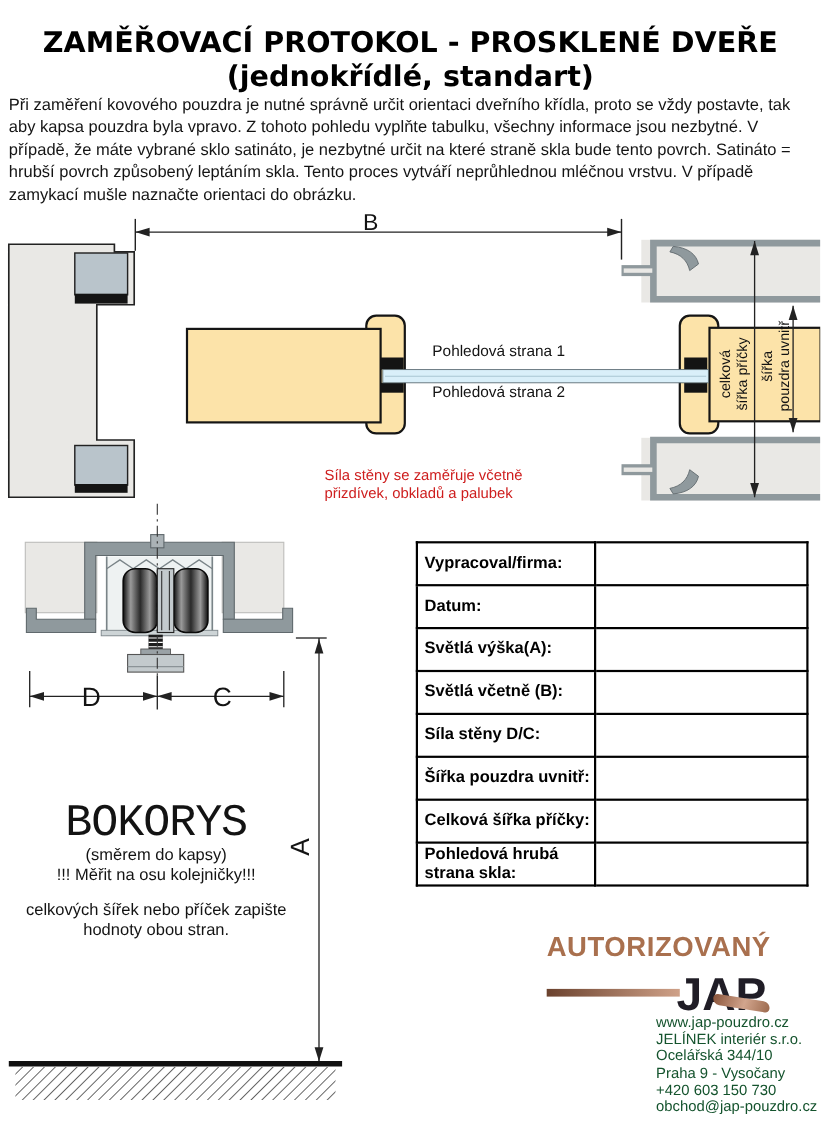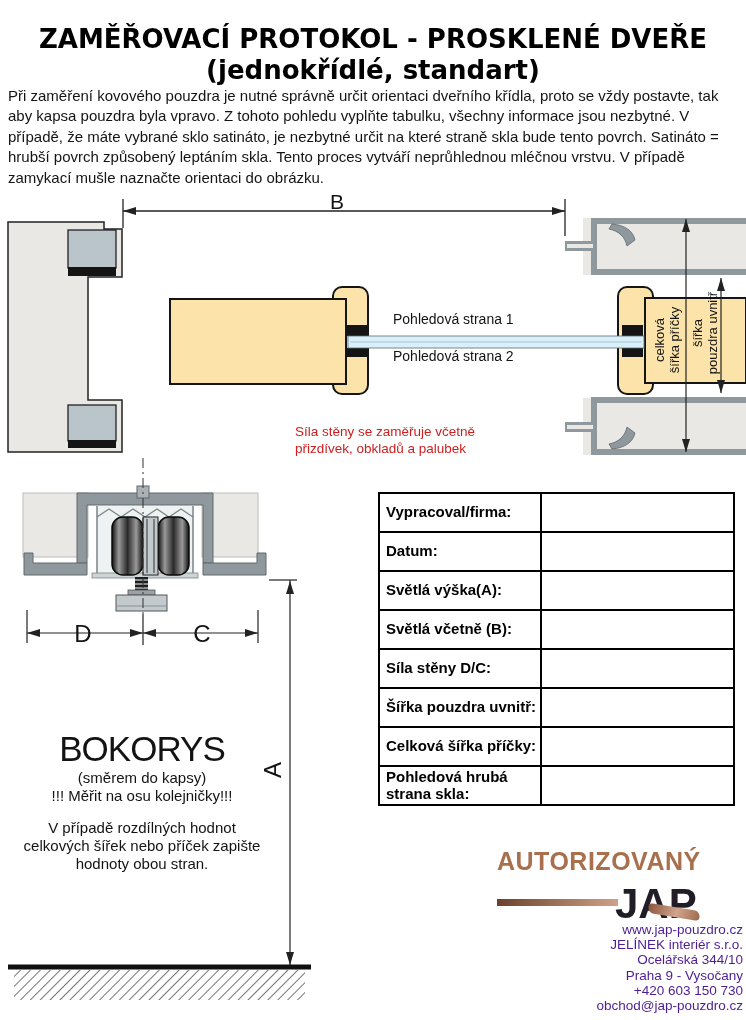--- a/index.html
+++ b/index.html
@@ -13,21 +13,21 @@
            font-size:15px; line-height:20.4px; color:#141414; }
   .diagram { position:absolute; left:0; top:0; width:746px; height:1020px; }
   svg text { font-family:"Liberation Sans", sans-serif; fill:#131313; }
   .t21 { font-size:21px; }
   .t24 { font-size:24px; }
   .t14 { font-size:14px; }
   .t13 { font-size:13px; }
   .tred { font-size:13.5px; fill:#ce1e1e; }
 
   .bok-text { position:absolute; left:3px; top:729px; width:278px; text-align:center; color:#131313; }
-  .bok-title { font-size:35px; line-height:40px; letter-spacing:-1px; }
+  .bok-title { font-size:41px; line-height:40px; letter-spacing:-1px;font-family:Liberation Mono, monospace; }
   .bok-sub, .bok-warn { font-size:15px; line-height:18px; }
   .bok-note { margin-top:14px; font-size:15px; line-height:18px; }
   .bok-note span { display:block; }
 
   .form-table { position:absolute; left:378px; top:492px; width:357px;
                 border-collapse:collapse; table-layout:fixed; }
   .form-table tr { height:39px; }
   .form-table td { border:2.4px solid #000; }
   .form-table td.lbl { width:152px; font-weight:bold; font-size:15px; line-height:16.5px;
                        padding:2px 2px 2px 6px; color:#000; vertical-align:middle; }
@@ -37,22 +37,22 @@
                    line-height:25px; letter-spacing:0.5px; color:#a9704e; }
   .auth1 { top:849px; }
   .auth2 { top:873px; }
   .auth-bar { position:absolute; left:497px; top:899px; width:121px; height:7px;
               background:linear-gradient(90deg,#6b422e,#cfa188); }
   .jap { position:absolute; left:615px; top:874px; font-weight:bold; font-size:42px;
          line-height:60px; color:#201d26; }
   .jap-ribbon { position:absolute; left:648px; top:907px; width:52px; height:10px;
                 background:linear-gradient(100deg,#8a543a,#d2a58d 55%,#9c6a4e);
                 transform:rotate(9deg); border-radius:6px 10px 6px 10px; }
-  .contact { position:absolute; right:3px; top:922px; text-align:right;
-             font-size:13.5px; line-height:15.2px; color:#4c1d95; }
+  .contact { position:absolute; right:3px; top:922px; 
+             font-size:13.5px; line-height:15.2px; color:#14532d; }
 </style>
 </head>
 <body>
 
 <div class="page">
 
   <div class="title">
     <div>ZAMĚŘOVACÍ PROTOKOL - PROSKLENÉ DVEŘE</div>
     <div>(jednokřídlé, standart)</div>
   </div>
@@ -197,21 +197,20 @@
       <line x1="8" y1="967" x2="311" y2="967" stroke="#111" stroke-width="5"></line>
       <rect x="14" y="970" width="291" height="30" fill="url(#hatch)"></rect>
     </g>
   </svg>
 
   <div class="bok-text">
     <div class="bok-title">BOKORYS</div>
     <div class="bok-sub">(směrem do kapsy)</div>
     <div class="bok-warn">!!! Měřit na osu kolejničky!!!</div>
     <div class="bok-note">
-      <span>V případě rozdílných hodnot</span>
       <span>celkových šířek nebo příček zapište</span>
       <span>hodnoty obou stran.</span>
     </div>
   </div>
 
   <table class="form-table">
     <tbody>
         <tr>
       <td class="lbl">Vypracoval/firma:</td>
       <td class="val"></td>

